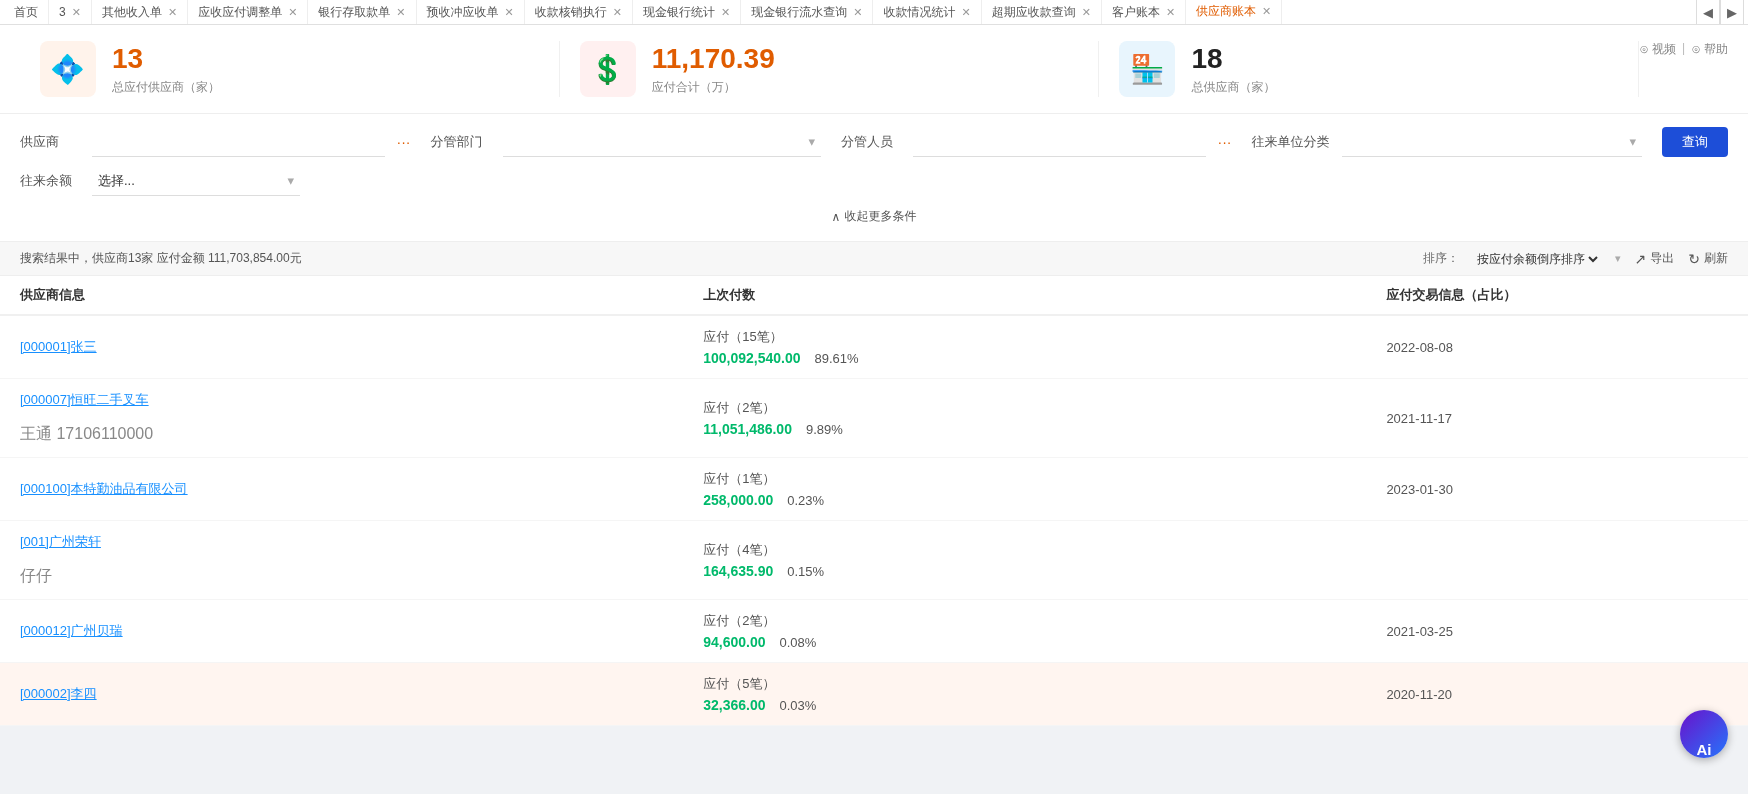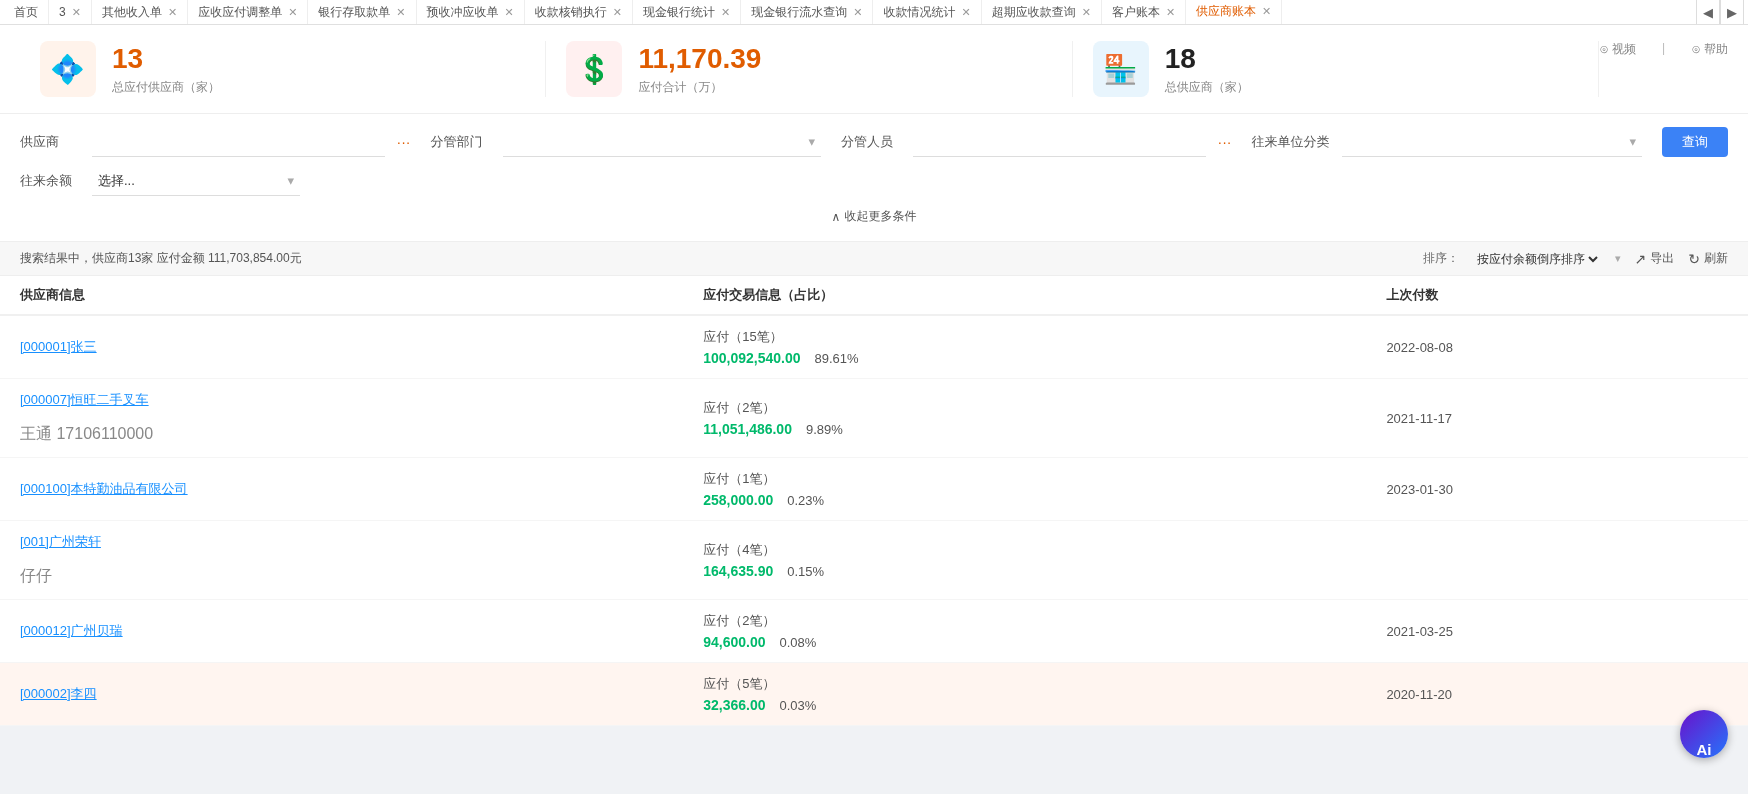--- a/index.html
+++ b/index.html
@@ -90,21 +90,21 @@
     .summary-text .label {
       font-size: 12px;
       color: #888;
       margin-top: 4px;
     }
     .summary-help {
       margin-left: auto;
       font-size: 12px;
       color: #888;
       display: flex;
-      gap: 26px;
+      gap: 6px;
       align-self: flex-start;
     }
     .summary-help span { cursor: pointer; }
 
     
     .filter-area {
       background: #fff;
       padding: 12px 20px;
       border-bottom: 1px solid #eee;
     }
@@ -160,21 +160,21 @@
       right: 6px;
       color: #aaa;
       pointer-events: none;
     }
     .dots-btn {
       color: #e05c00;
       cursor: pointer;
       font-size: 14px;
     }
     .query-btn {
-      background: #3b82f6;
+      background: #1d4ed8;
       color: #fff;
       border: none;
       border-radius: 4px;
       padding: 6px 20px;
       font-size: 13px;
       cursor: pointer;
       white-space: nowrap;
     }
     .collapse-btn {
       display: flex;
@@ -423,22 +423,22 @@
     <div class="action-btn">
       <span class="icon">↻</span>
       <span>刷新</span>
     </div>
   </div>
 </div>
 
 <div class="data-table">
   <div class="table-header">
     <span>供应商信息</span>
+    <span>上次付数</span>
     <span>应付交易信息（占比）</span>
-    <span>上次付数</span>
   </div>
 
   <div class="table-row">
     <div>
       <div class="supplier-link">
         <span>[000001]张三</span>
       </div>
     </div>
     <div class="tx-cell">
       <div class="tx-row">

